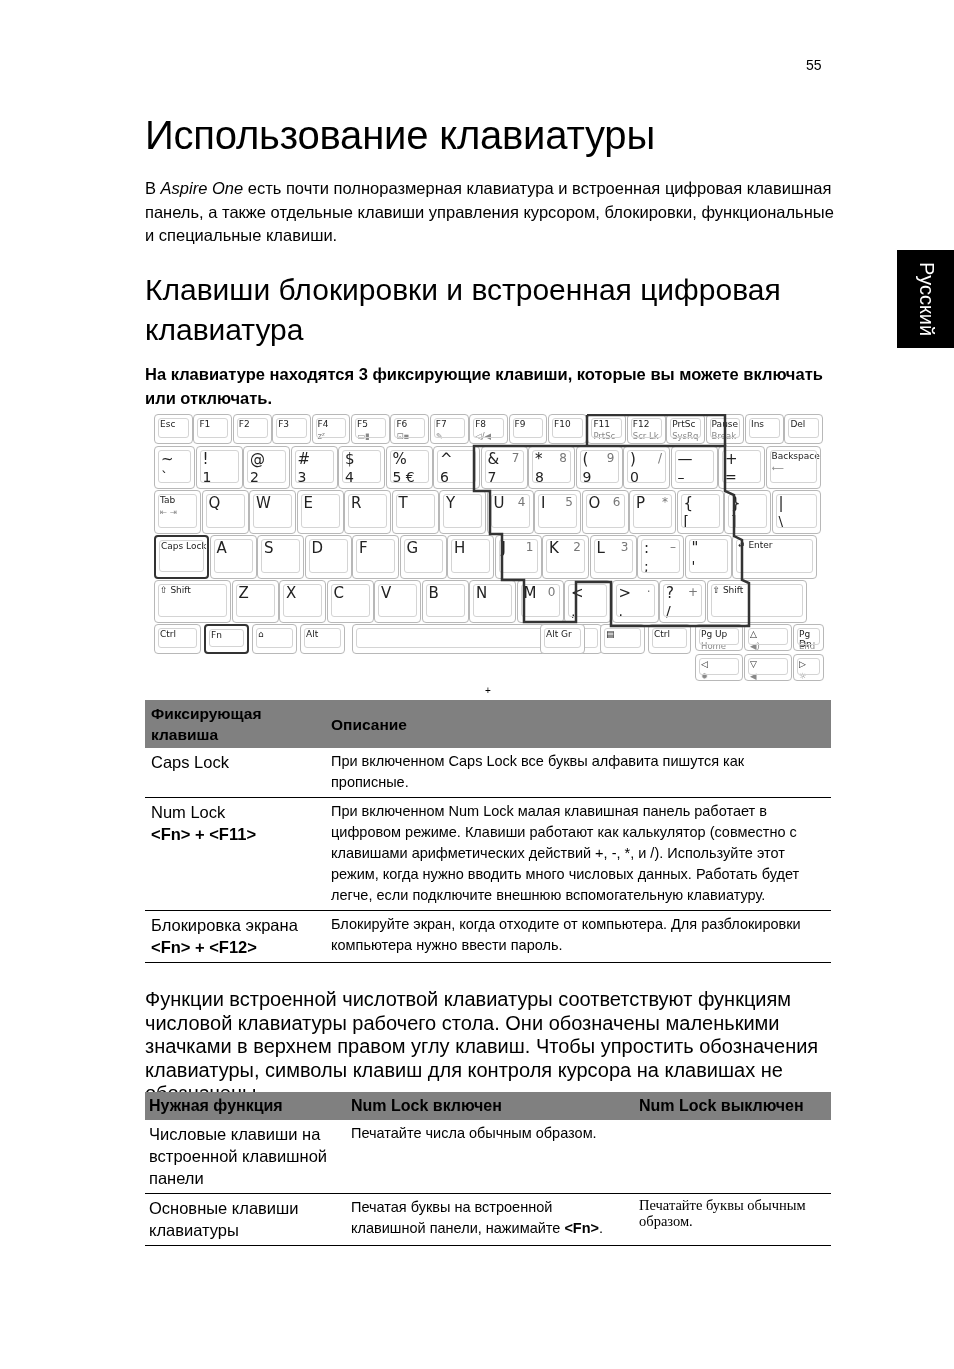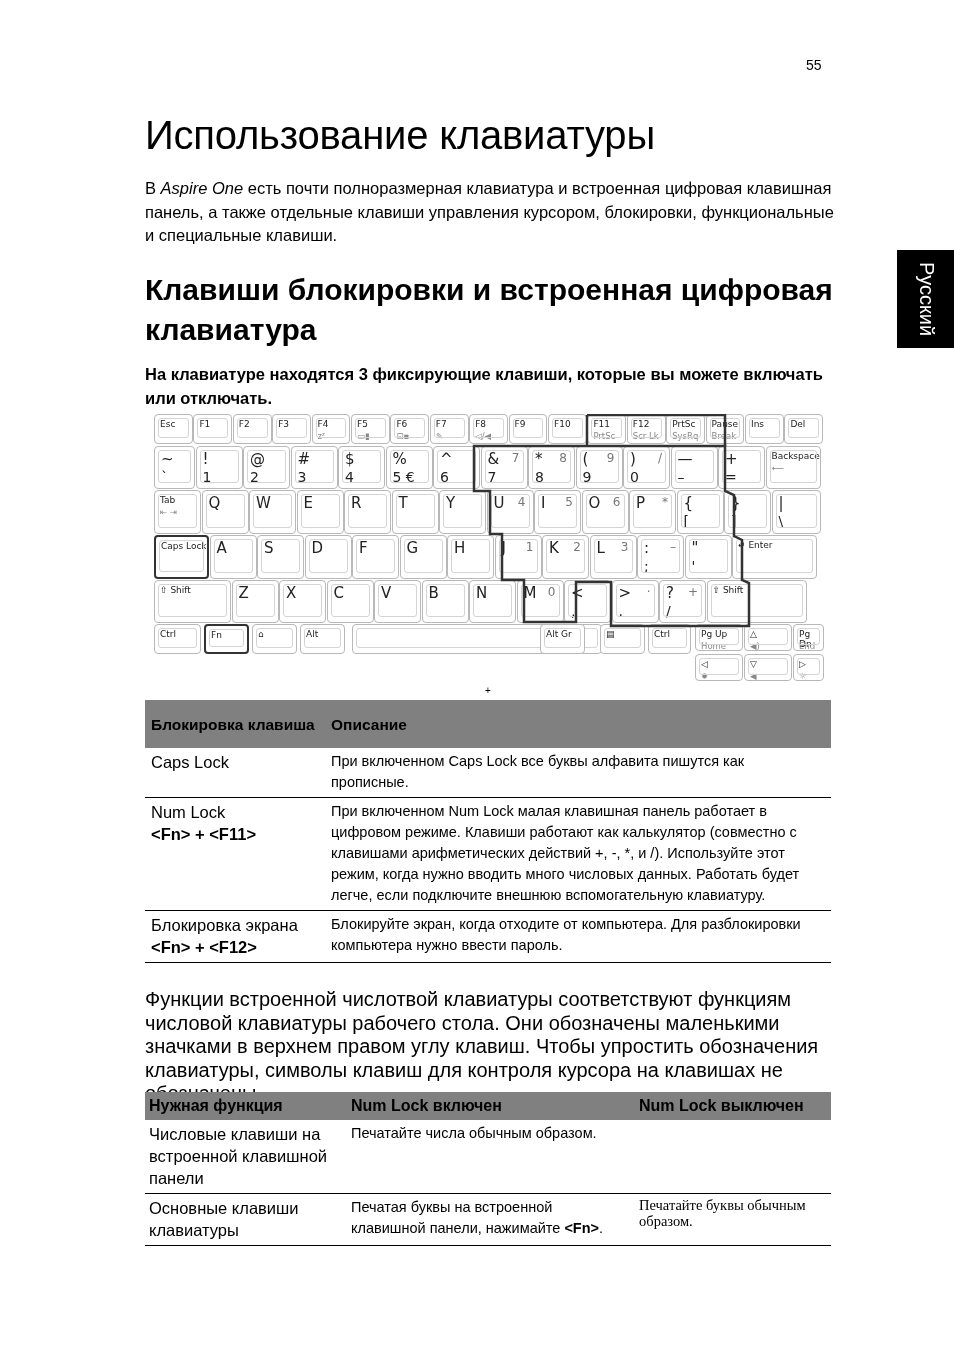--- a/index.html
+++ b/index.html
@@ -2,21 +2,21 @@
 <html><head>
 <meta charset="utf-8">
 <style>
   html, body { margin:0; padding:0; background:#fff; }
   body { width:954px; height:1369px; position:relative; font-family:"Liberation Sans", sans-serif; color:#000; overflow:hidden; }
   .abs { position:absolute; }
   #page-number { left:806px; top:57px; font-size:14px; }
   #page-title { left:145px; top:113px; font-size:40px; font-weight:normal; margin:0; letter-spacing:-0.2px; }
   .body-text { font-size:16.5px; line-height:23.5px; }
   #intro { left:145px; top:177px; width:690px; }
-  #section-title { left:145px; top:270px; width:700px; font-size:30px; line-height:40px; font-weight:bold; margin:0; }
+  #section-title { left:145px; top:270px; width:700px; font-size:30px; line-height:40px; font-weight:normal; margin:0; }
   #lock-intro { left:145px; top:363px; width:690px;font-weight:bold; }
   #lang-tab { left:897px; top:250px; width:57px; height:98px; background:#000; color:#fff; }
   #lang-tab span { position:absolute; left:50%; top:50%; transform:translate(-50%,-50%) rotate(90deg); font-size:20px; white-space:nowrap; }
 
   
   #keyboard { left:154px; top:414px; width:670px; height:272px; }
   .key { position:absolute; box-sizing:border-box; border:1px solid #b8b8b8; border-radius:4px; background:#fff; font-family:"DejaVu Sans", sans-serif; color:#222; }
   .key::after { content:""; position:absolute; left:3px; right:3px; top:3px; bottom:5px; border:1px solid #d4d4d4; border-radius:3px; }
   .k-main { position:absolute; left:6px; top:4px; font-size:15px; line-height:16px; }
   .k-small { position:absolute; left:5px; top:4px; font-size:9px; line-height:10px; }
@@ -369,21 +369,21 @@
     <svg class="outline" width="670" height="272">
       <path d="M433 1 H571 V32" fill="none" stroke="#333" stroke-width="2.5"></path>
       <path d="M433 1 V32 M320 32 H571 V77 L580 81 V122 L588 126 V166 L595 169 V212 H457 V168 H422 V208 H370 V166 H348 V120 H336 V77 H320 Z" fill="none" stroke="#333" stroke-width="2.5"></path>
     </svg>
   </div>
 <div id="kb-caption" class="abs">+</div>
 
 <table id="lock-table">
   <thead>
     <tr>
-      <th style="width:168px">Блокировка клавиша</th>
+      <th style="width:168px">Фиксирующая клавиша</th>
       <th>Описание</th>
     </tr>
   </thead>
   <tbody>
     <tr>
       <td class="c1">
           <div>Caps Lock</div>
         </td>
       <td class="c2">При включенном Caps Lock все буквы алфавита пишутся как прописные.</td>
     </tr>

